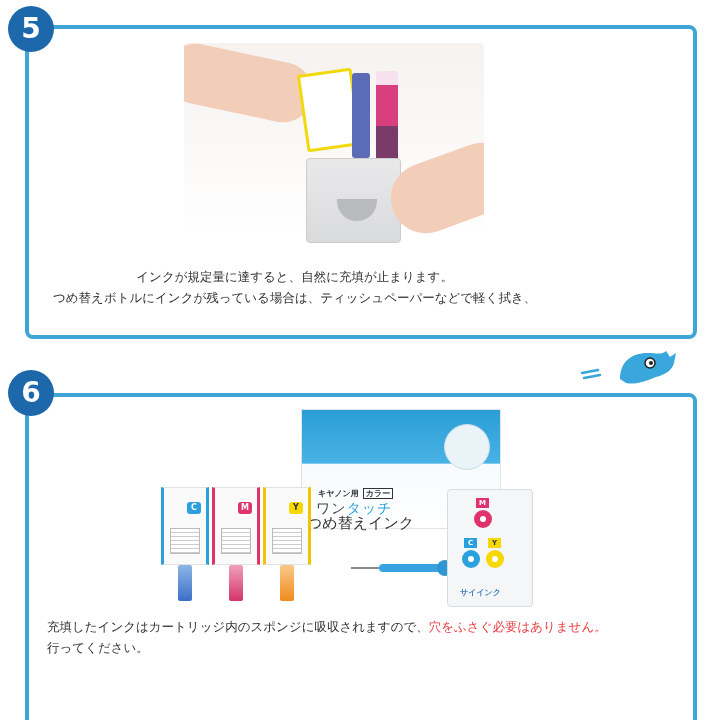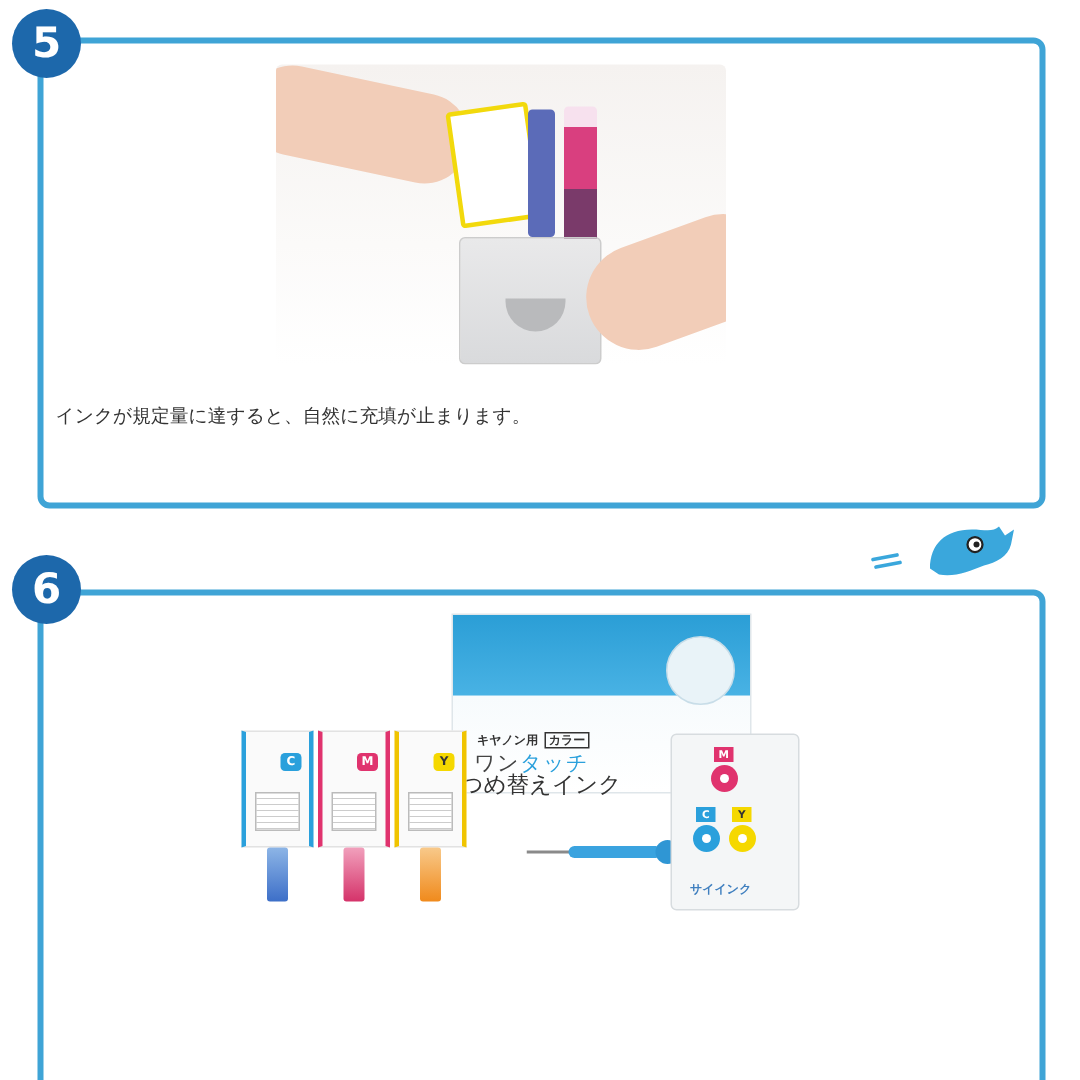--- a/index.html
+++ b/index.html
@@ -31,21 +31,21 @@
   #badge5 { left: 8px; top: 6px; }
   #badge6 { left: 8px; top: 370px; }
 
   .step-text {
     position: absolute;
     font-size: 12.5px;
     line-height: 21px;
     color: #333;
     white-space: nowrap;
   }
-  #text5 { left: 8px; top: 237px; text-align: center; }
+  #text5 { left: 24px; top: 237px; text-align: center; }
   #text6 { left: 18px; top: 219px; }
   .red { color: #e8383d; }
 
   
   .photo5 {
     position: absolute; left: 155px; top: 14px; width: 300px; height: 200px;
     background: linear-gradient(180deg,#f5f2f0 0%,#fbfaf9 60%,#ffffff 100%);
     border-radius: 4px; overflow: hidden;
   }
   .hand { position: absolute; background: #f2cdb8; border-radius: 40px; }
@@ -91,20 +91,21 @@
     <div class="cart" style="left:118px;top:28px;width:55px;height:78px;background:#fff;border:3px solid #f2d90c;transform:rotate(-8deg);"></div>
     <div class="cart" style="left:168px;top:30px;width:18px;height:85px;background:#5b6bb8;"></div>
     <div class="cart" style="left:192px;top:28px;width:22px;height:92px;background:linear-gradient(180deg,#f7e1ee 0 15%,#d93f7f 15% 60%,#7a3a6a 60%);"></div>
     <div class="tray">
         <div class="tray-slot"></div>
       </div>
     <div class="hand" style="left:205px;top:110px;width:130px;height:70px;transform:rotate(-20deg);"></div>
   </div>
   <div class="step-text" id="text5">
     <div>インクが規定量に達すると、自然に充填が止まります。</div>
+    <div>つめ替えボトルにインクが残っている場合は、ティッシュペーパーなどで軽く拭き、</div>
   </div>
 </div>
 <div class="badge" id="badge5">5</div>
 
 <svg class="mascot" viewBox="0 0 110 42">
   <path d="M2 28 L18 25 M4 33 L20 30" stroke="#3aa7dc" stroke-width="2.5" stroke-linecap="round"></path>
   <path d="M40 34 C40 18 50 8 68 8 C76 8 82 10 86 6 L90 12 L96 8 L94 18 C92 26 84 30 76 32 C66 36 56 40 46 38 Z" fill="#3aa7dc"></path>
   <circle cx="70" cy="18" r="5" fill="#fff" stroke="#222" stroke-width="1.5"></circle>
   <circle cx="71" cy="18" r="2" fill="#222"></circle>
 </svg>
@@ -149,15 +150,19 @@
     <div class="lbl" style="left:28px;top:8px;background:#e0336e;">M</div>
     <div class="dot" style="left:26px;top:20px;background:#e0336e;"></div>
     <div class="lbl" style="left:16px;top:48px;background:#2aa0dc;">C</div>
     <div class="lbl" style="left:40px;top:48px;background:#f5d800;color:#333;">Y</div>
     <div class="dot" style="left:14px;top:60px;background:#2aa0dc;"></div>
     <div class="dot" style="left:38px;top:60px;background:#f5d800;"></div>
     <div class="brand">サイインク</div>
   </div>
 
   <div class="step-text" id="text6">
+    <div>
+      <span>充填したインクはカートリッジ内のスポンジに吸収されますので、</span><span class="red">穴をふさぐ必要はありません。</span>
+    </div>
+    <div>行ってください。</div>
   </div>
 </div>
 <div class="badge" id="badge6">6</div>
 
 </body></html>

